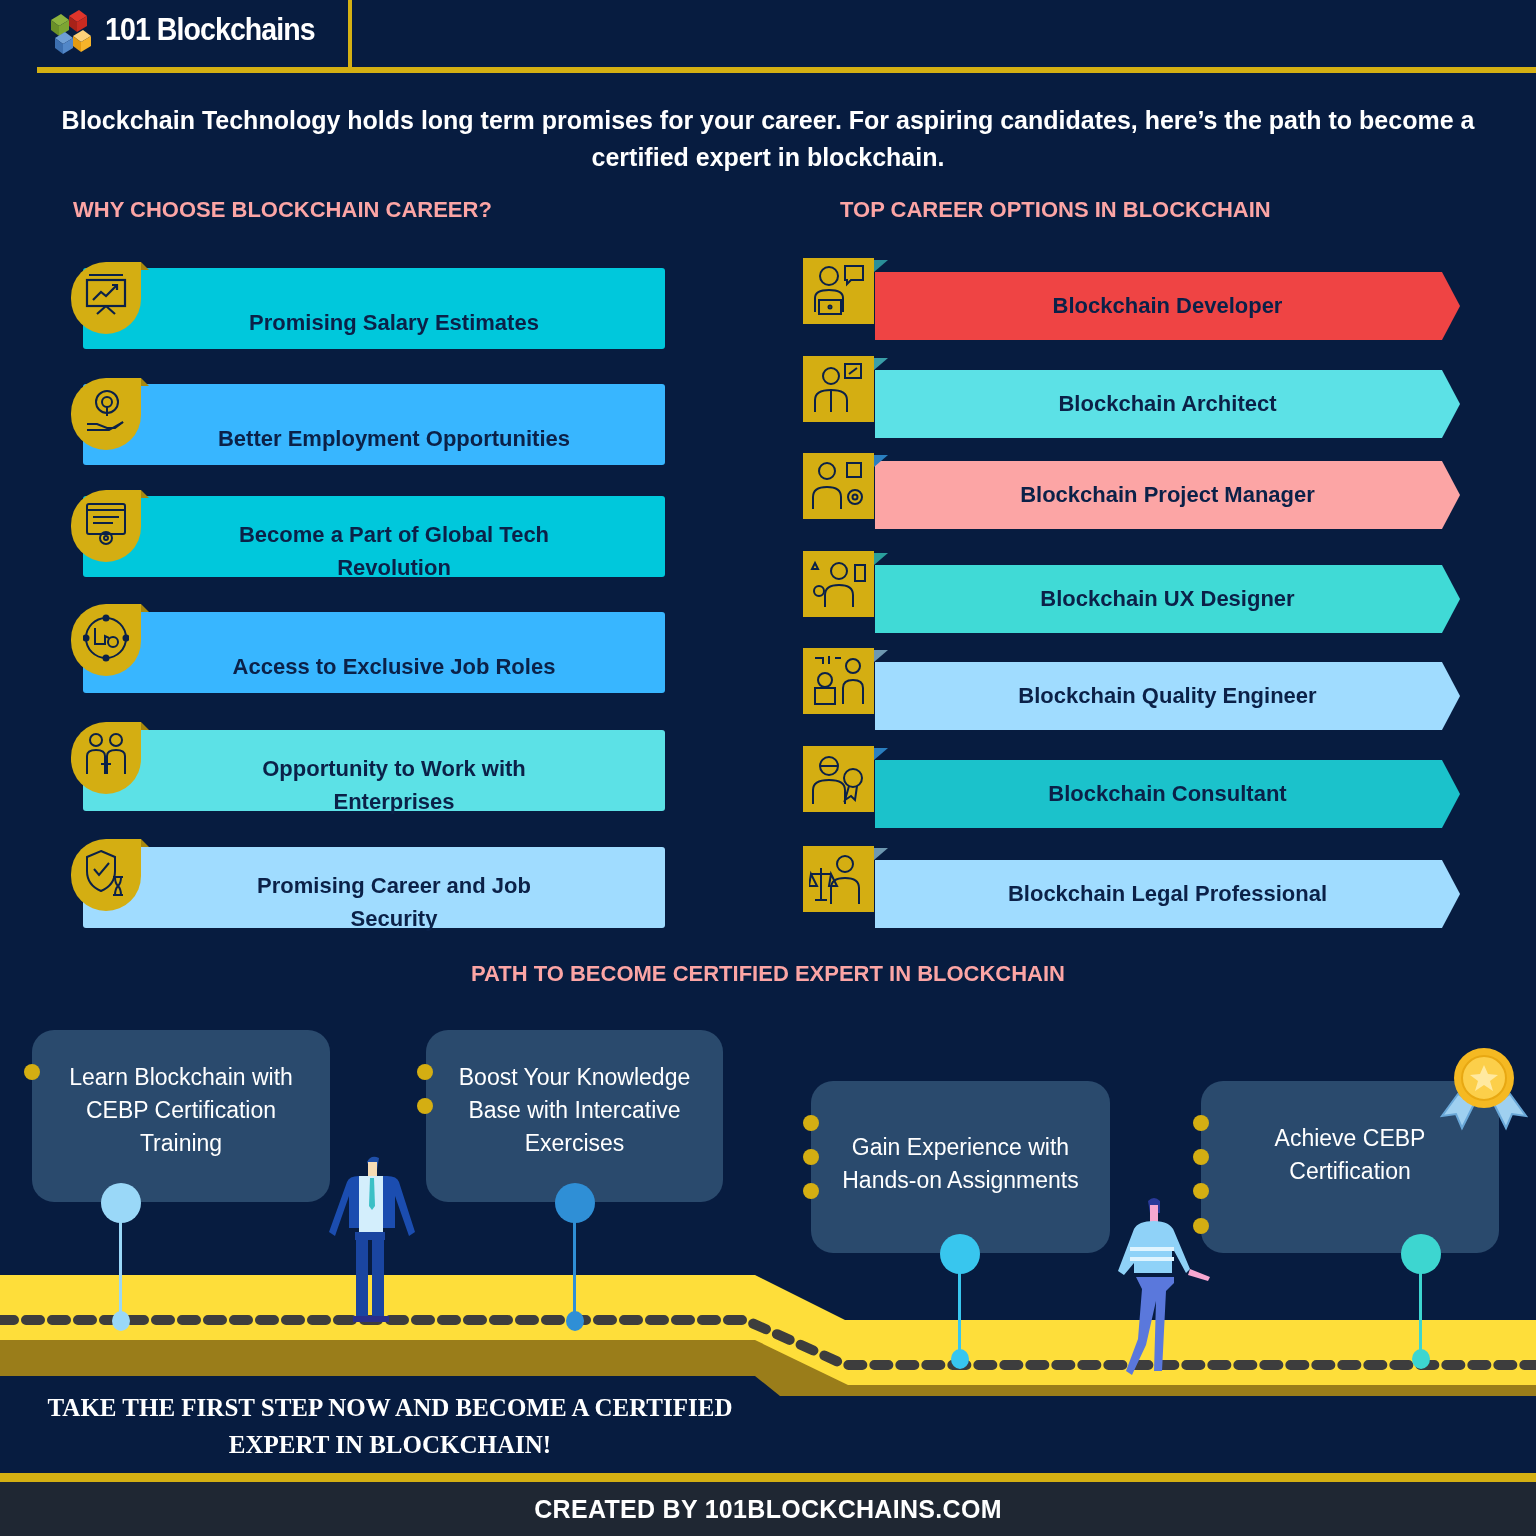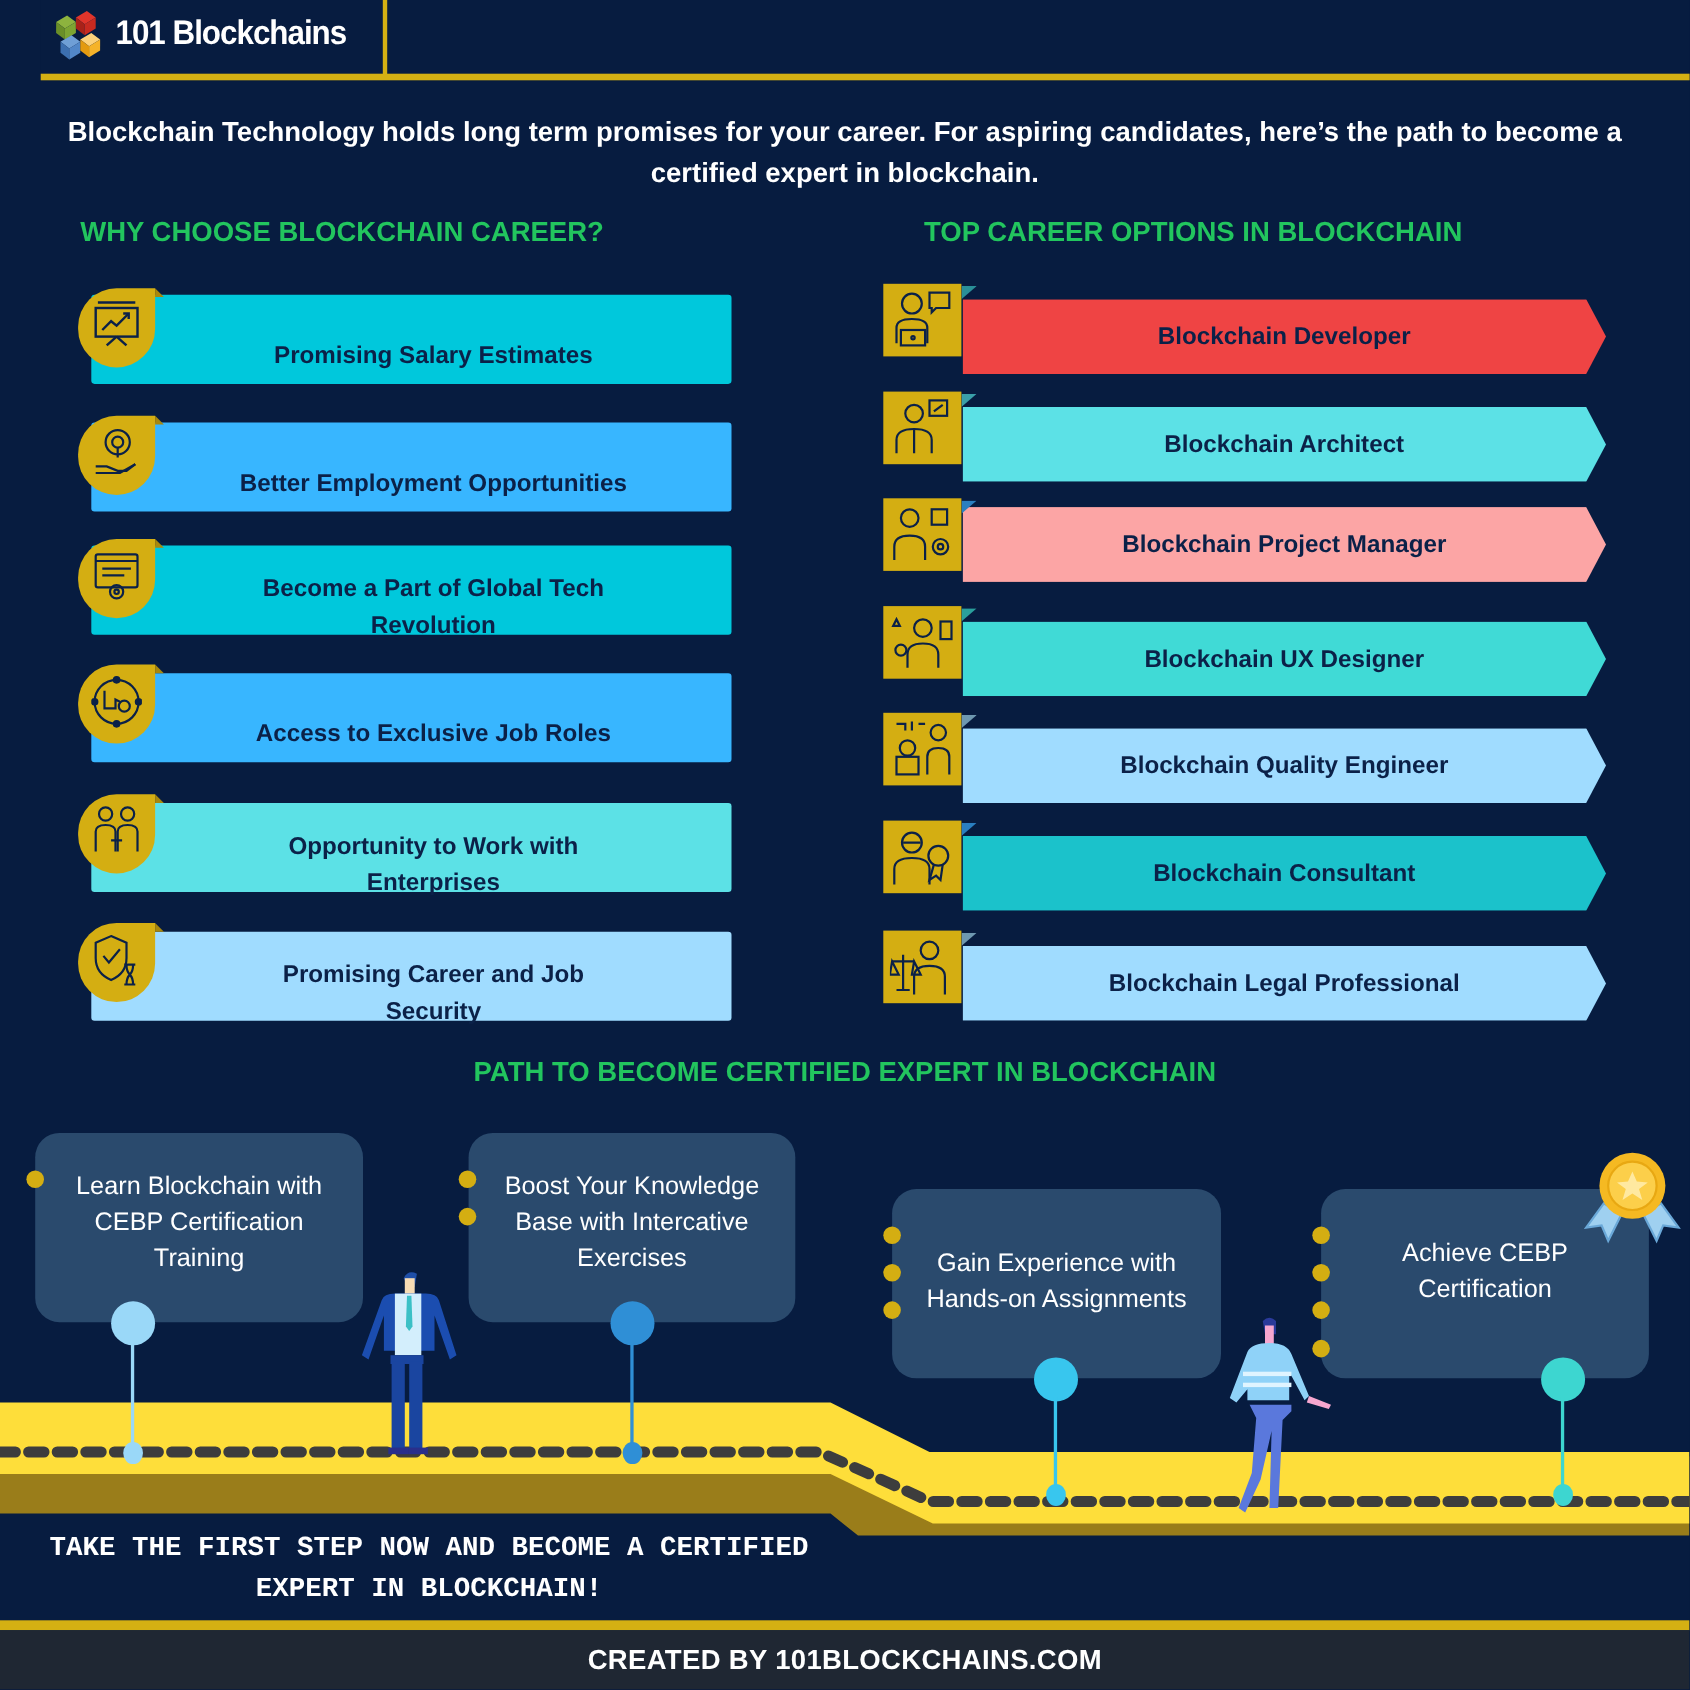--- a/index.html
+++ b/index.html
@@ -9,21 +9,21 @@
   
   .header { position: absolute; left: 0; top: 0; width: 1536px; height: 74px; background: #071c40; margin-left: 37px; }
   .header-line { position: absolute; left: 0; top: 67px; width: 1536px; height: 6px; background: #d4b013; }
   .header-div { position: absolute; left: 311px; top: 0; width: 4px; height: 69px; background: #d4b013; }
   .logo { position: absolute; left: 10px; top: 8px; width: 54px; height: 52px; }
   .logo-text { position: absolute; left: 68px; top: 12px; font-family: "Liberation Sans", sans-serif; font-weight: bold; font-size: 31px; letter-spacing: -1px; color: #fff; transform: scaleX(0.92); transform-origin: left; }
   .header-title { position: absolute; left: 333px; top: 10px; font-family: "Liberation Sans", sans-serif; font-weight: bold; font-size: 41px; color: #fff; letter-spacing: 0.2px; white-space: nowrap; }
 
   .intro { position: absolute; left: 40px; top: 102px; width: 1456px; text-align: center; font-family: "Liberation Sans", sans-serif; font-weight: bold; font-size: 25px; line-height: 37px; color: #fff; }
 
-  .section-title { position: absolute; font-family: "Liberation Sans", sans-serif; font-weight: bold; font-size: 25px; color: #22c55e; white-space: nowrap; }
+  .section-title { position: absolute; font-family: "Liberation Sans", sans-serif; font-weight: bold; font-size: 22px; color: #fca5a5; white-space: nowrap; }
 
   
   .reason { position: absolute; left: 83px; width: 582px; height: 81px; border-radius: 3px; display: flex; align-items: center; justify-content: center; padding-left: 40px; }
   .reason-text { font-family: "Liberation Sans", sans-serif; font-weight: bold; font-size: 22px; line-height: 33px; color: #0b2148; text-align: center; width: 360px; margin-top: 28px; }
   .reason-badge { position: absolute; left: 71px; width: 70px; height: 72px; background: #d4ae12; border-radius: 36px 0 36px 36px; }
   .reason-badge .fold { position: absolute; right: -8px; top: 0; width: 0; height: 0; border-left: 8px solid #a8880d; border-top: 8px solid transparent; }
   .reason-badge svg { position: absolute; left: 12px; top: 8px; }
 
   
   .career { position: absolute; left: 875px; width: 585px; height: 68px; clip-path: polygon(0 0, 567px 0, 585px 50%, 567px 100%, 0 100%); display: flex; align-items: center; justify-content: center; }
@@ -35,21 +35,21 @@
   
   .path-card { position: absolute; background: #2a4a6d; border-radius: 22px; display: flex; align-items: center; justify-content: center; text-align: center; }
   .path-card-text { font-family: "Liberation Sans", sans-serif; font-size: 23px; line-height: 33px; color: #fff; }
   .ydot { position: absolute; width: 16px; height: 16px; border-radius: 50%; background: #d4ae12; }
   .pin-top { position: absolute; width: 40px; height: 40px; border-radius: 50%; }
   .pin-line { position: absolute; width: 3px; }
   .pin-bot { position: absolute; width: 18px; height: 20px; border-radius: 50%; }
 
   .road { position: absolute; left: 0; top: 0; width: 1536px; height: 1536px; pointer-events: none; }
 
-  .cta { position: absolute; left: 40px; top: 1389px; width: 700px; text-align: center; font-family: Liberation Mono, monospace; font-weight: bold; font-size: 25px; line-height: 37px; color: #fff; }
+  .cta { position: absolute; left: 40px; top: 1389px; width: 700px; text-align: center; font-family: Liberation Serif, serif; font-weight: bold; font-size: 25px; line-height: 37px; color: #fff; }
 
   .footer-line { position: absolute; left: 0; top: 1473px; width: 1536px; height: 9px; background: #d4b013; }
   .footer { position: absolute; left: 0; top: 1482px; width: 1536px; height: 54px; background: #1f2733; display: flex; align-items: center; justify-content: center; }
   .footer-text { font-family: "Liberation Sans", sans-serif; font-weight: bold; font-size: 25px; color: #fff; letter-spacing: 0.3px; }
 </style>
 </head>
 <body>
 
 <div class="header">
   <svg class="logo" viewBox="0 0 54 52">

